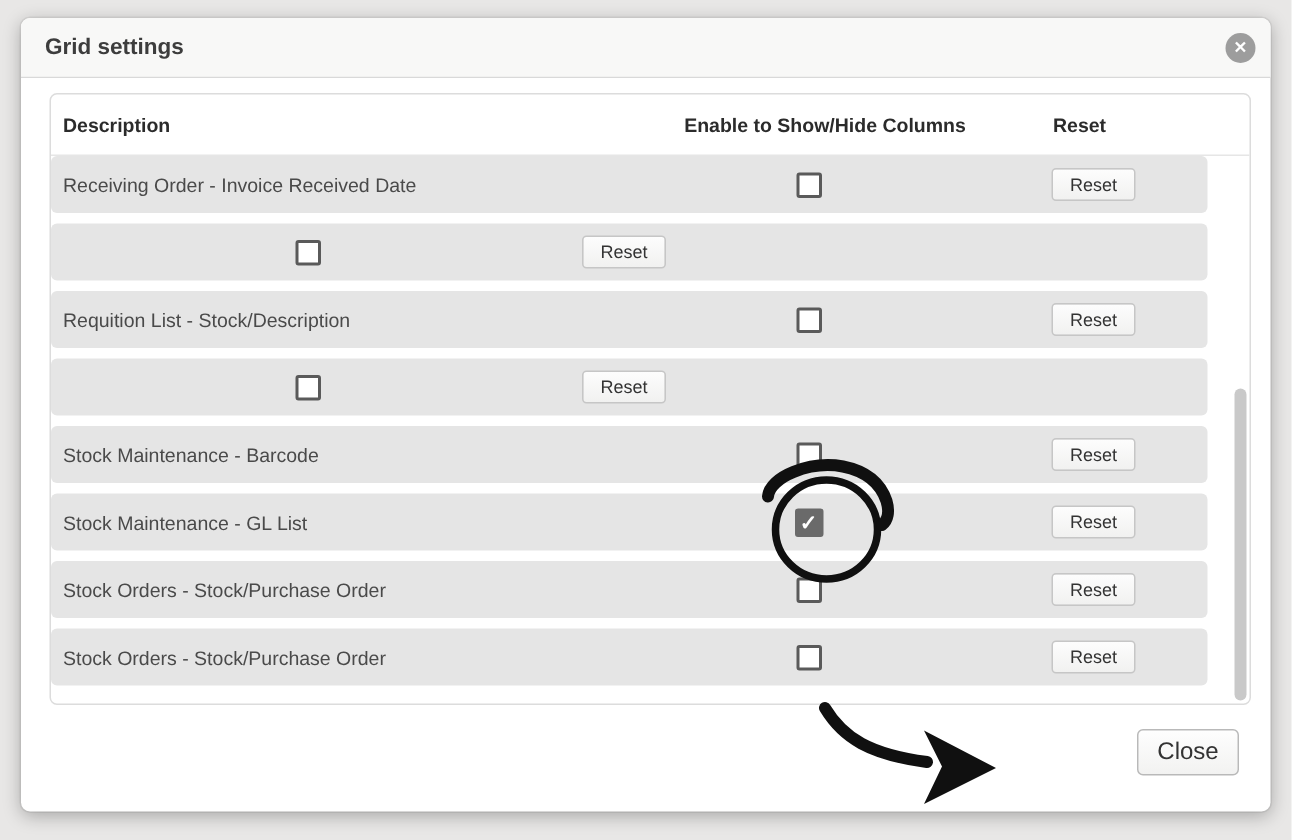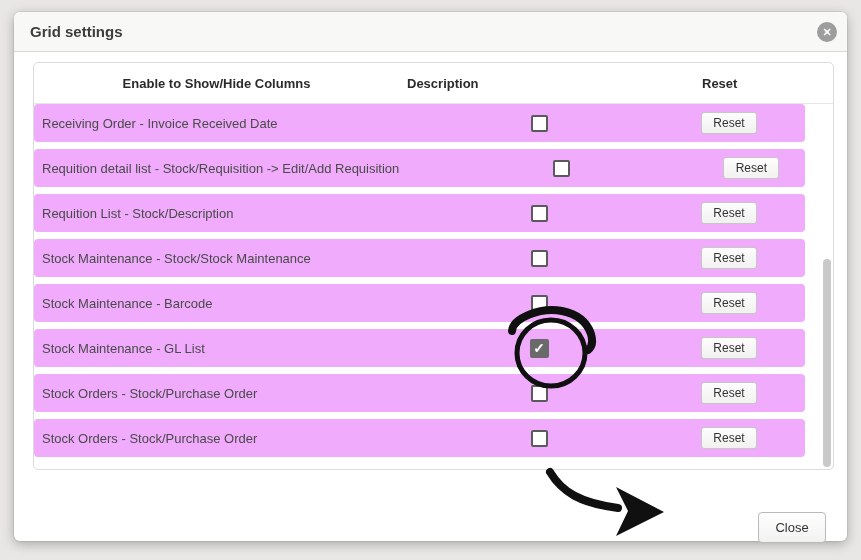--- a/index.html
+++ b/index.html
@@ -72,21 +72,21 @@
   .th-description { padding-left: 8px; }
   .th-enable { text-align: center; }
   .th-reset { text-align: left; padding-left: 1px; }
 
   .row {
     display: grid;
     grid-template-columns: 1fr 302px 104px;
     align-items: center;
     height: 38px;
     margin: 0 28px 7px 0;
-    background: #f0abfc;
+    background: #e5e5e5;
     border-radius: 4px;
     gap: 11px;
   }
   .row:first-of-type { margin-top: 7px; }
   .cell-desc {
     padding-left: 8px;
     font-size: 13px;
     color: #4a4a4a;
     white-space: nowrap;
   }
@@ -143,27 +143,27 @@
     border: 1px solid #8c1b10;
     border-radius: 4px;
     color: #ffffff;
     font-size: 13px;
     font-weight: 700;
     cursor: pointer;
     font-family: "Liberation Sans", sans-serif;
   }
   .close-footer-btn {
     position: absolute;
-    left: 744px; top: 500px;
+    left: 744px; top: 474px;
     width: 68px; height: 31px;
     background: linear-gradient(#fefefe, #f2f2f1);
     border: 1px solid #b9b9b9;
     border-radius: 4px;
     color: #333333;
-    font-size: 13px;
+    font-size: 16px;
     cursor: pointer;
     font-family: "Liberation Sans", sans-serif;
   }
 
   
   .annotation-overlay {
     position: absolute;
     left: 0; top: 0;
     width: 861px; height: 560px;
     pointer-events: none;
@@ -174,48 +174,46 @@
 
 <div class="modal">
 
   <div class="modal-header">
     <div class="modal-title">Grid settings</div>
     <button class="close-btn">✕</button>
   </div>
 
   <div class="table-container">
     <div class="thead">
+      <div class="th th-description">Description</div>
       <div class="th th-enable">Enable to Show/Hide Columns</div>
-      <div class="th th-description">Description</div>
       <div class="th th-reset">Reset</div>
     </div>
 
     <div class="row">
       <div class="cell-desc">Receiving Order - Invoice Received Date</div>
       <div class="cell-check">
           <span class="checkbox"></span>
         </div>
       <div class="cell-reset"><button class="reset-btn">Reset</button></div>
     </div>
     <div class="row">
-      <div class="cell-desc">Requition detail list - Stock/Requisition -&gt; Edit/Add Requisition</div>
       <div class="cell-check">
           <span class="checkbox"></span>
         </div>
       <div class="cell-reset"><button class="reset-btn">Reset</button></div>
     </div>
     <div class="row">
       <div class="cell-desc">Requition List - Stock/Description</div>
       <div class="cell-check">
           <span class="checkbox"></span>
         </div>
       <div class="cell-reset"><button class="reset-btn">Reset</button></div>
     </div>
     <div class="row">
-      <div class="cell-desc">Stock Maintenance - Stock/Stock Maintenance</div>
       <div class="cell-check">
           <span class="checkbox"></span>
         </div>
       <div class="cell-reset"><button class="reset-btn">Reset</button></div>
     </div>
     <div class="row">
       <div class="cell-desc">Stock Maintenance - Barcode</div>
       <div class="cell-check">
           <span class="checkbox"></span>
         </div>

